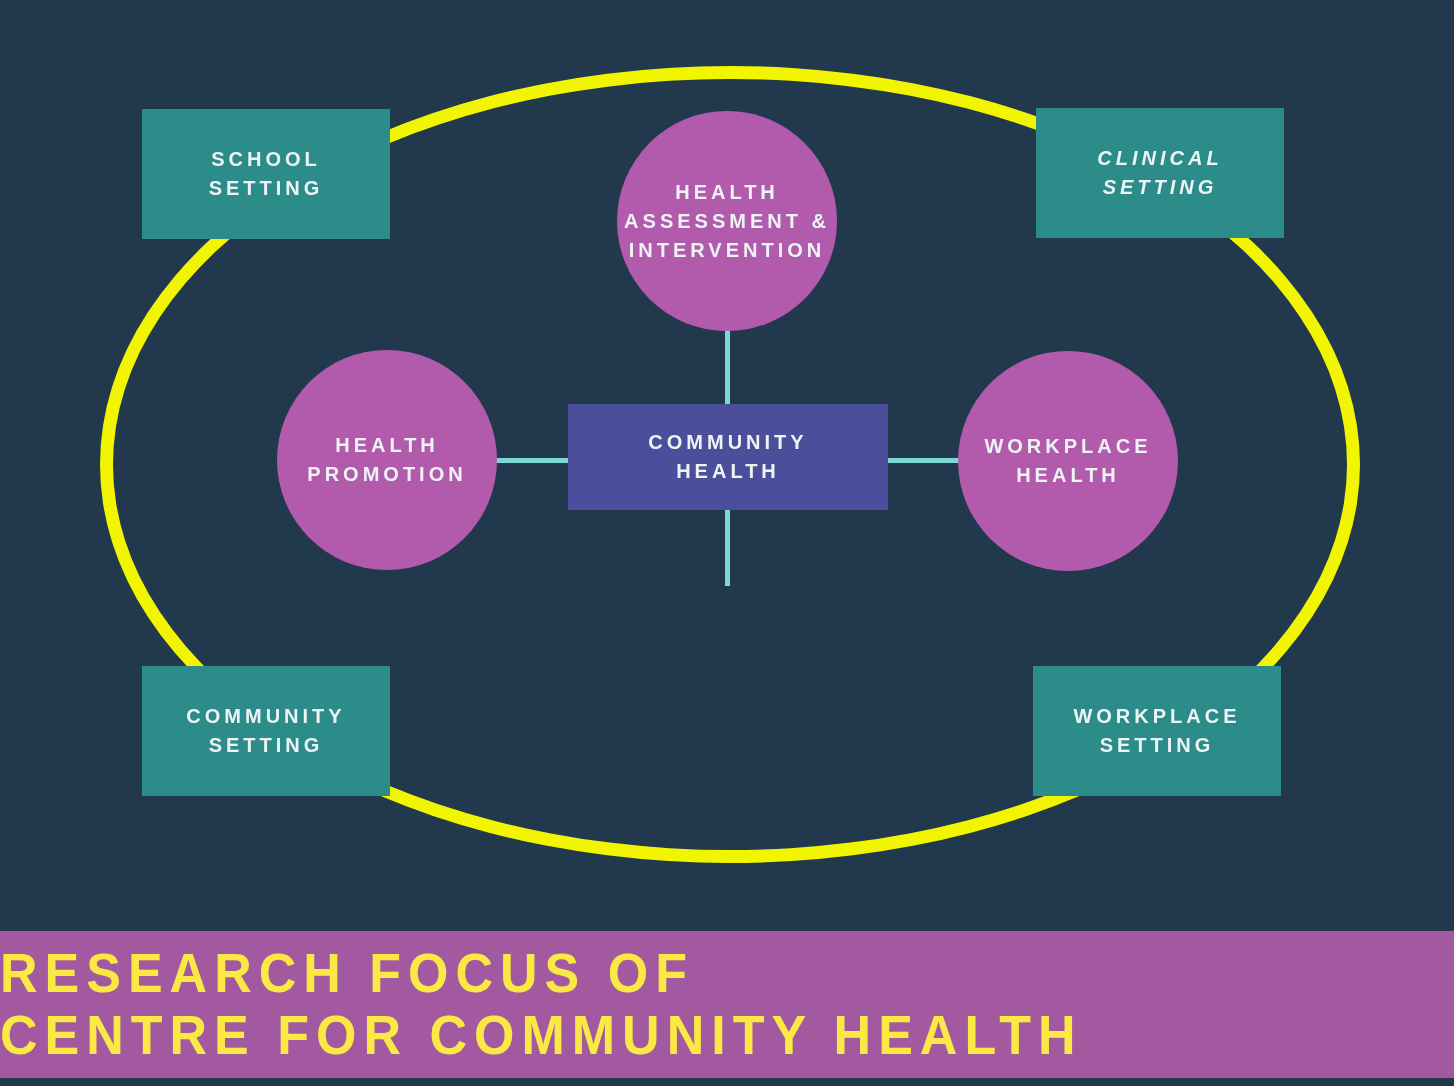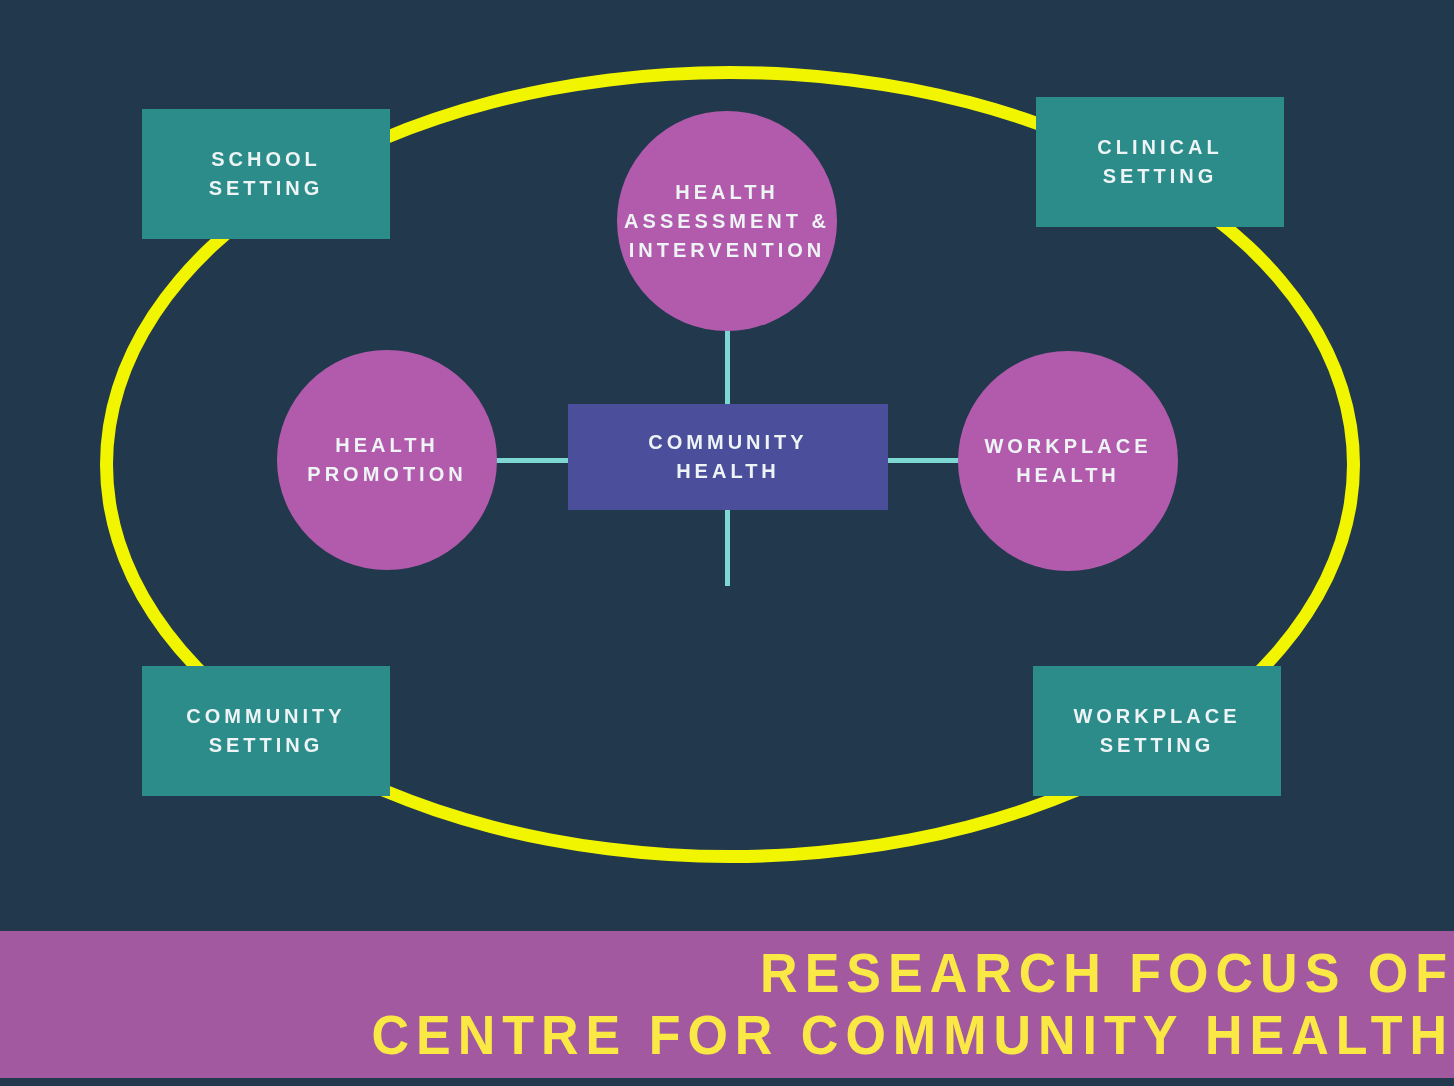--- a/index.html
+++ b/index.html
@@ -39,21 +39,21 @@
 
   
   .setting-box {
     position: absolute;
     width: 248px; height: 130px;
     background: #2b8c8a;
     display: flex; align-items: center; justify-content: center;
     z-index: 3;
   }
   .setting-box.tl { left: 142px; top: 109px; }
-  .setting-box.tr { left: 1036px; top: 97px; }
+  .setting-box.tr { left: 1036px; top: 108px; font-style: italic; }
   .setting-box.bl { left: 142px; top: 666px; }
   .setting-box.br { left: 1033px; top: 666px; }
 
   
   .node-circle {
     position: absolute;
     width: 220px; height: 220px;
     background: #b25bac;
     border-radius: 50%;
     display: flex; align-items: center; justify-content: center;
@@ -84,21 +84,21 @@
     white-space: pre-line;
   }
 
   
   .banner {
     position: absolute;
     left: 0; top: 931px;
     width: 1454px; height: 147px;
     background: #a259a0;
     display: flex; flex-direction: column;
-    align-items: flex-end; justify-content: center;
+    align-items: flex-start; justify-content: center;
     z-index: 5;
   }
   .banner-line {
     color: #fae945;
     font-weight: bold;
     font-size: 52px;
     letter-spacing: 7px;
     line-height: 1.18;
     text-align: center;
     transform: scaleY(1.08);

